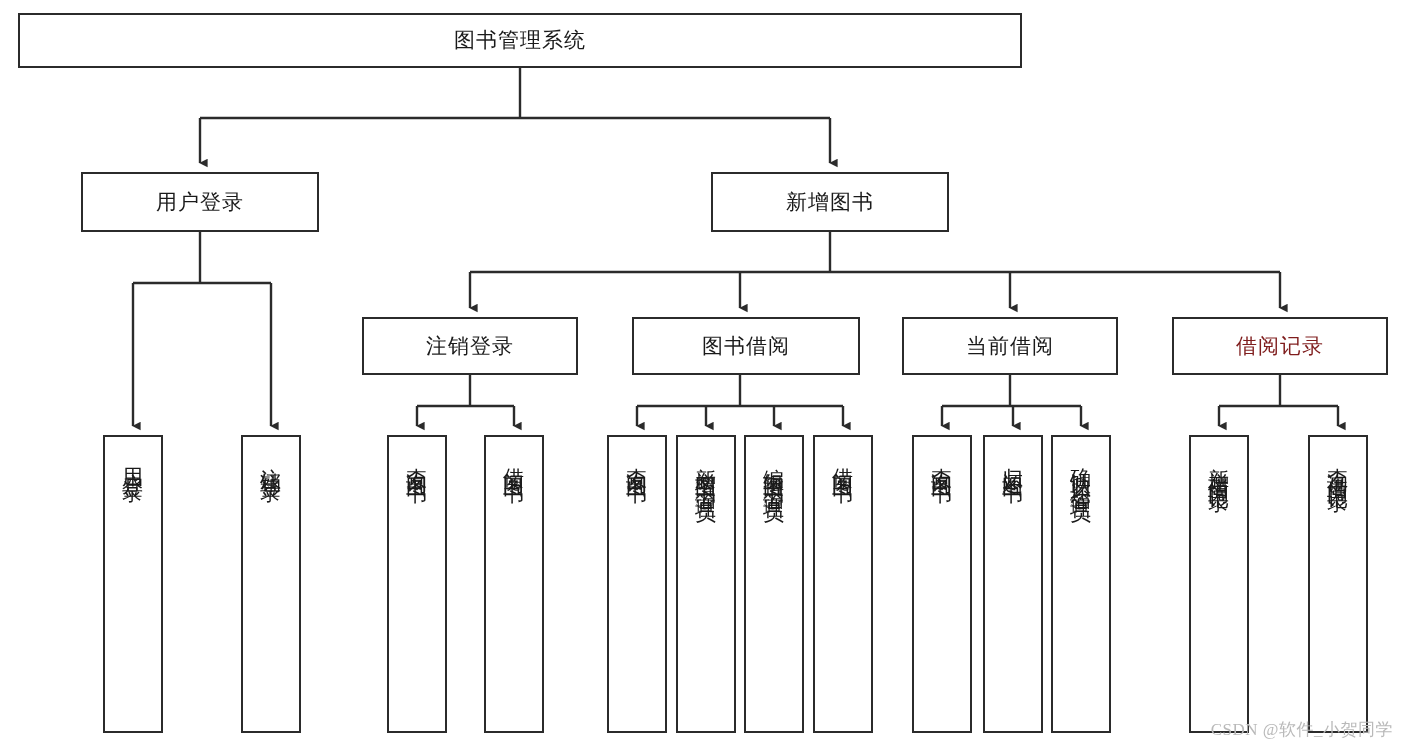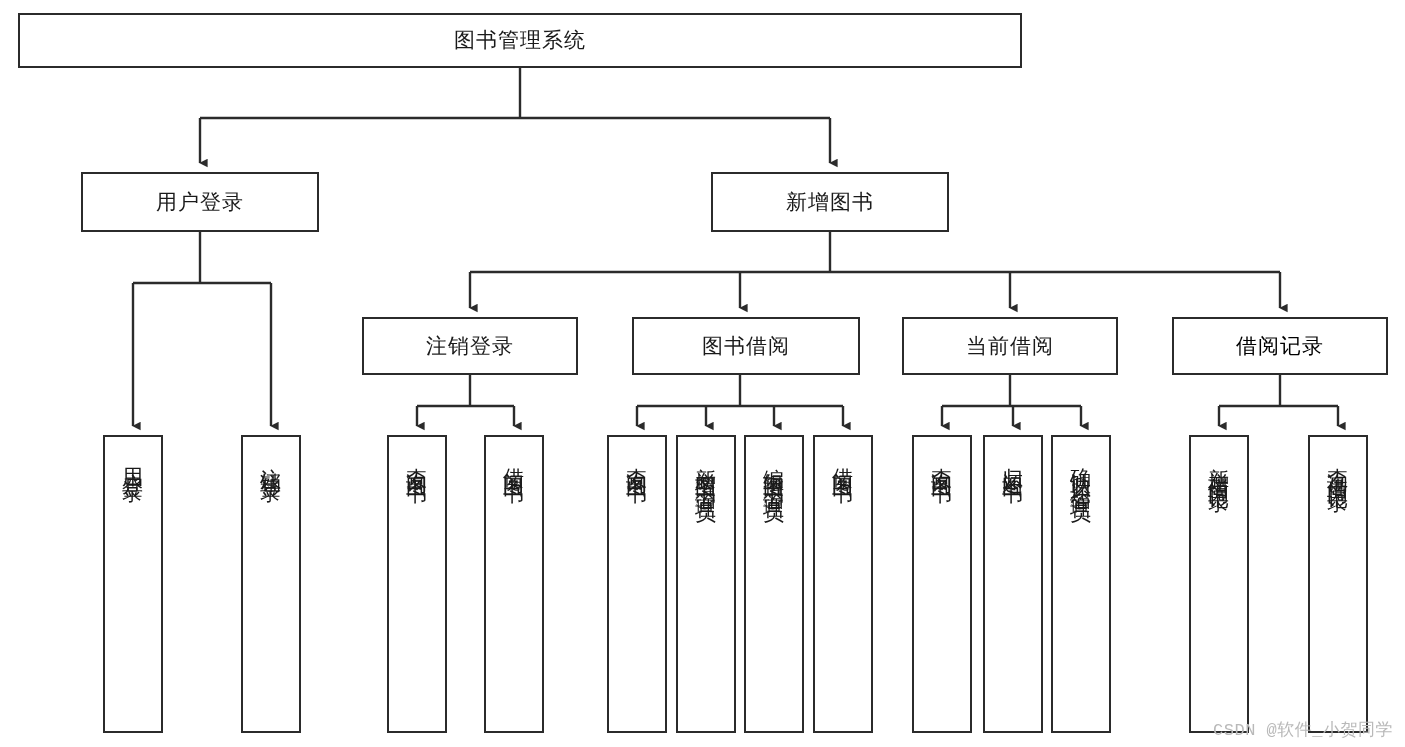--- a/index.html
+++ b/index.html
@@ -61,21 +61,21 @@
   }
   #watermark {
     position: absolute;
     right: 12px;
     bottom: 6px;
     font-size: 17px;
     color: #b9b9b9;
     letter-spacing: 0.5px;
     white-space: nowrap;
     z-index: 3;
-    font-family: Liberation Mono, monospace;
+    font-family: Liberation Serif, serif;
   }
 </style>
 </head>
 <body>
 
 <div id="canvas">
   <svg id="edges" viewBox="0 0 1405 747" xmlns="http://www.w3.org/2000/svg">
     <defs>
       <marker id="arrowhead" markerWidth="9" markerHeight="9" refX="4.2" refY="7.6" orient="auto" markerUnits="userSpaceOnUse">
         <path d="M0,0 L8.4,0 L4.2,8.4 z" fill="#2b2b2b"></path>
@@ -131,21 +131,21 @@
       <div class="node" style="left: 362px; top: 317px; width: 216px; height: 58px; border-color: rgb(43, 43, 43); background: rgb(255, 255, 255);">
         <span class="label" style="color: rgb(26, 26, 26);">注销登录</span>
       </div>
       <div class="node" style="left: 632px; top: 317px; width: 228px; height: 58px; border-color: rgb(43, 43, 43); background: rgb(255, 255, 255);">
         <span class="label" style="color: rgb(26, 26, 26);">图书借阅</span>
       </div>
       <div class="node" style="left: 902px; top: 317px; width: 216px; height: 58px; border-color: rgb(43, 43, 43); background: rgb(255, 255, 255);">
         <span class="label" style="color: rgb(26, 26, 26);">当前借阅</span>
       </div>
       <div class="node" style="left: 1172px; top: 317px; width: 216px; height: 58px; border-color: rgb(43, 43, 43); background: rgb(255, 255, 255);">
-        <span class="label" style="color: #000000;">借阅记录</span>
+        <span class="label" style="color: #7f1d1d;">借阅记录</span>
       </div>
       <div class="node leaf" style="left: 103px; top: 435px; width: 60px; height: 298px; border-color: rgb(43, 43, 43); background: rgb(255, 255, 255);">
         <span class="label" style="color: rgb(26, 26, 26);">用户登录</span>
       </div>
       <div class="node leaf" style="left: 241px; top: 435px; width: 60px; height: 298px; border-color: rgb(43, 43, 43); background: rgb(255, 255, 255);">
         <span class="label" style="color: rgb(26, 26, 26);">注销登录</span>
       </div>
       <div class="node leaf" style="left: 387px; top: 435px; width: 60px; height: 298px; border-color: rgb(43, 43, 43); background: rgb(255, 255, 255);">
         <span class="label" style="color: rgb(26, 26, 26);">查询图书</span>
       </div>

